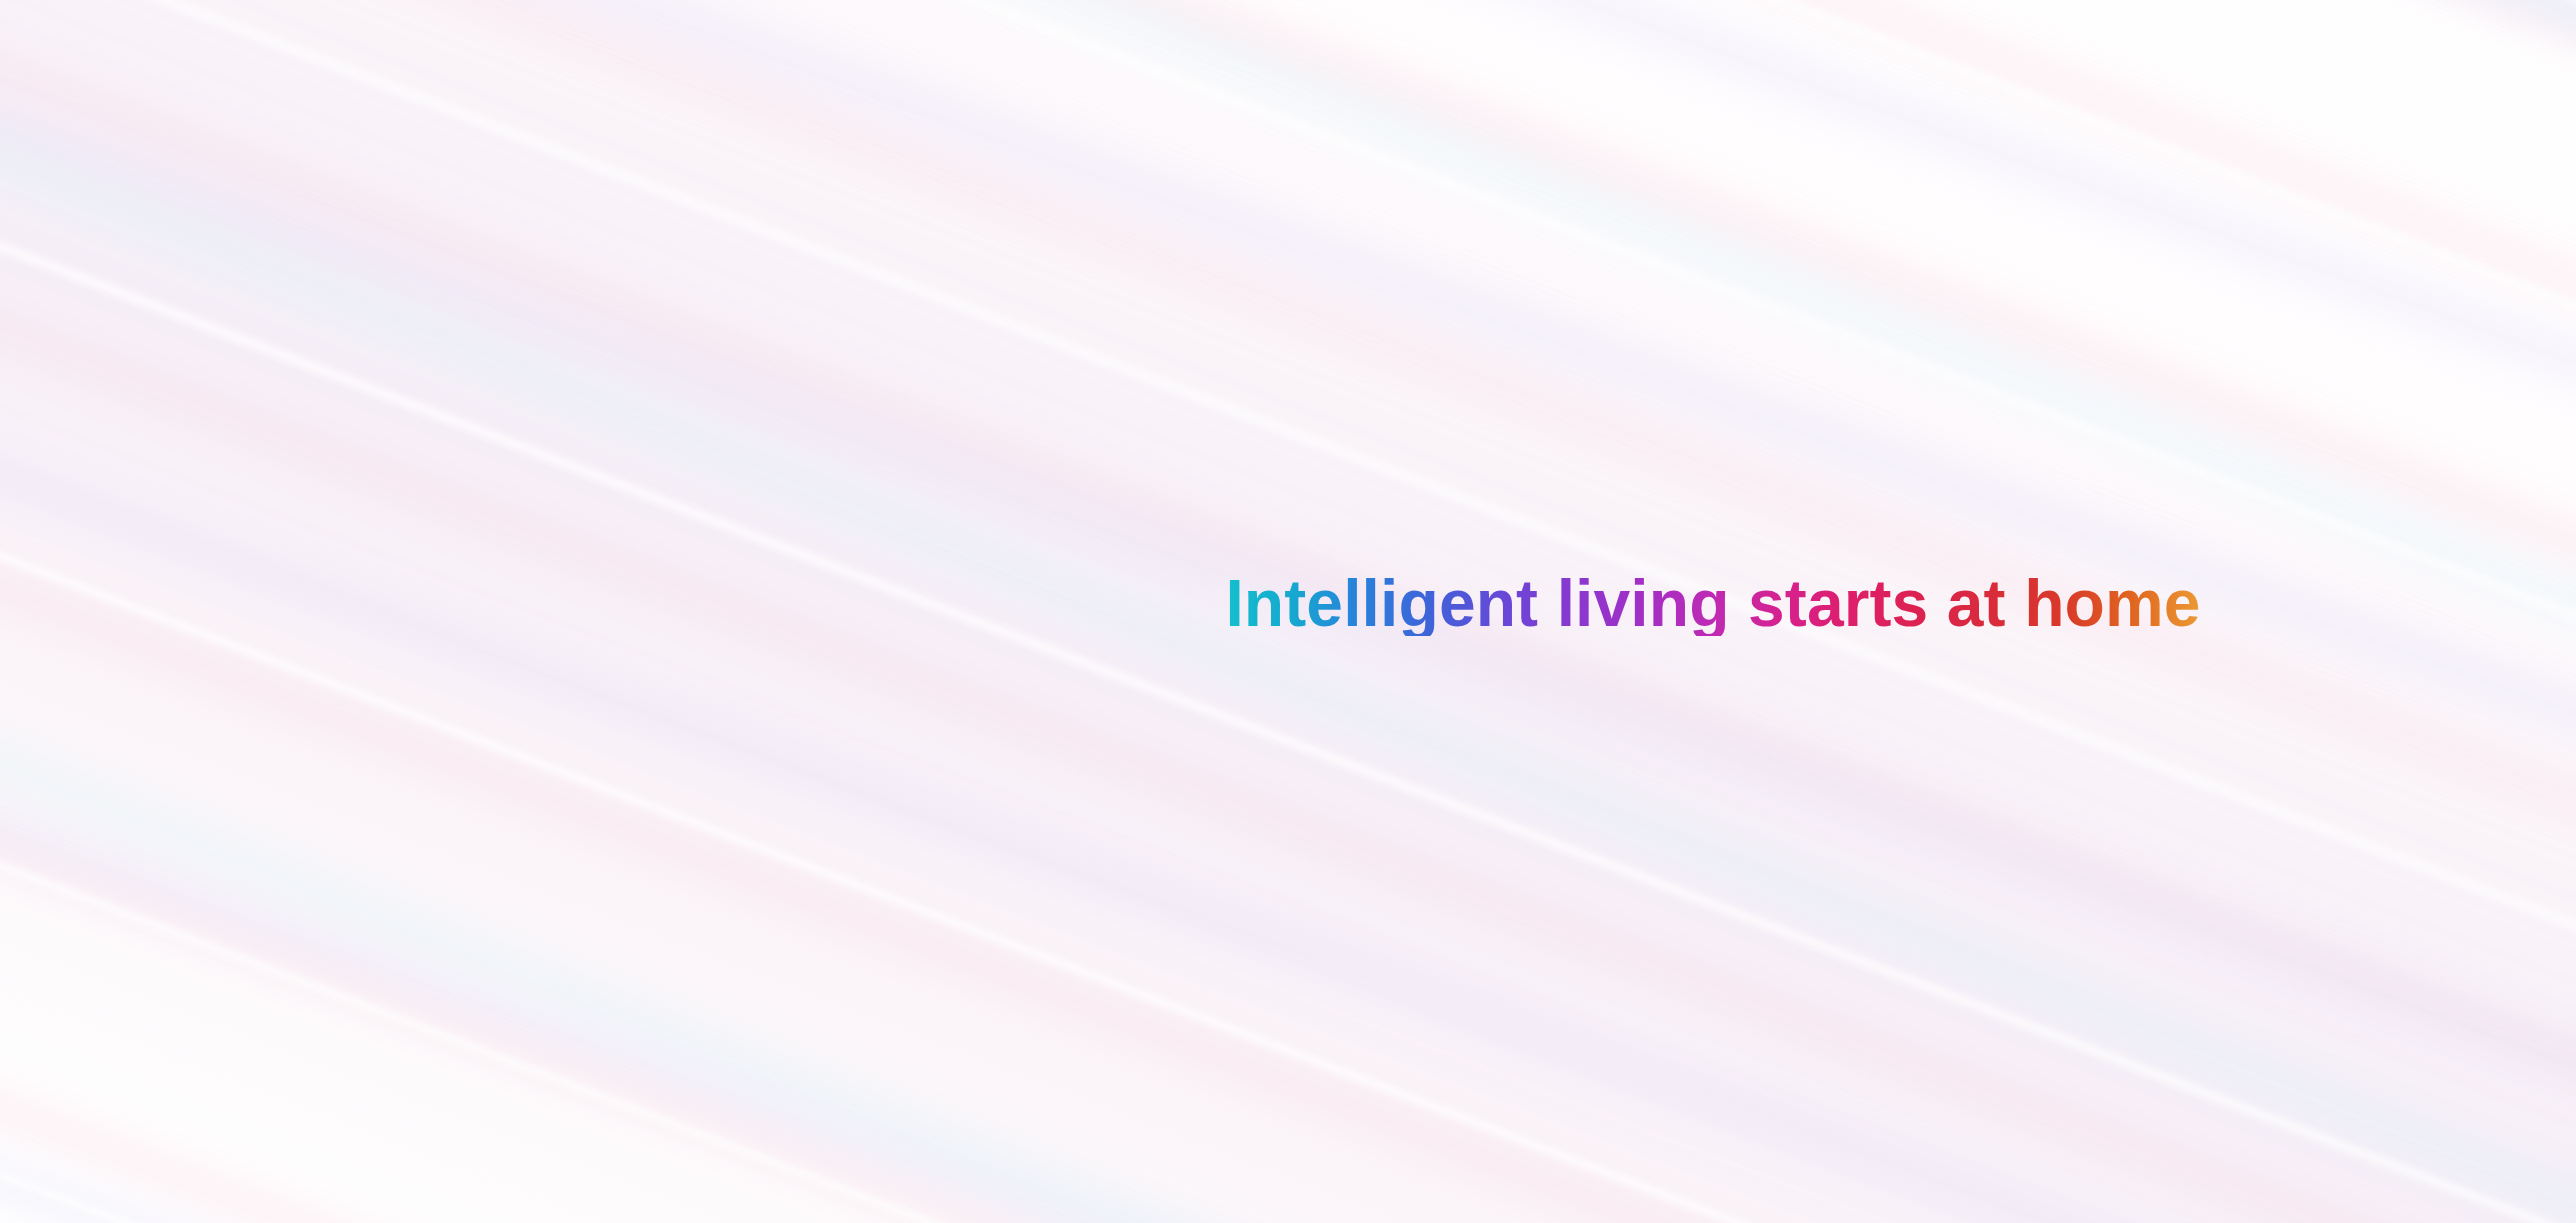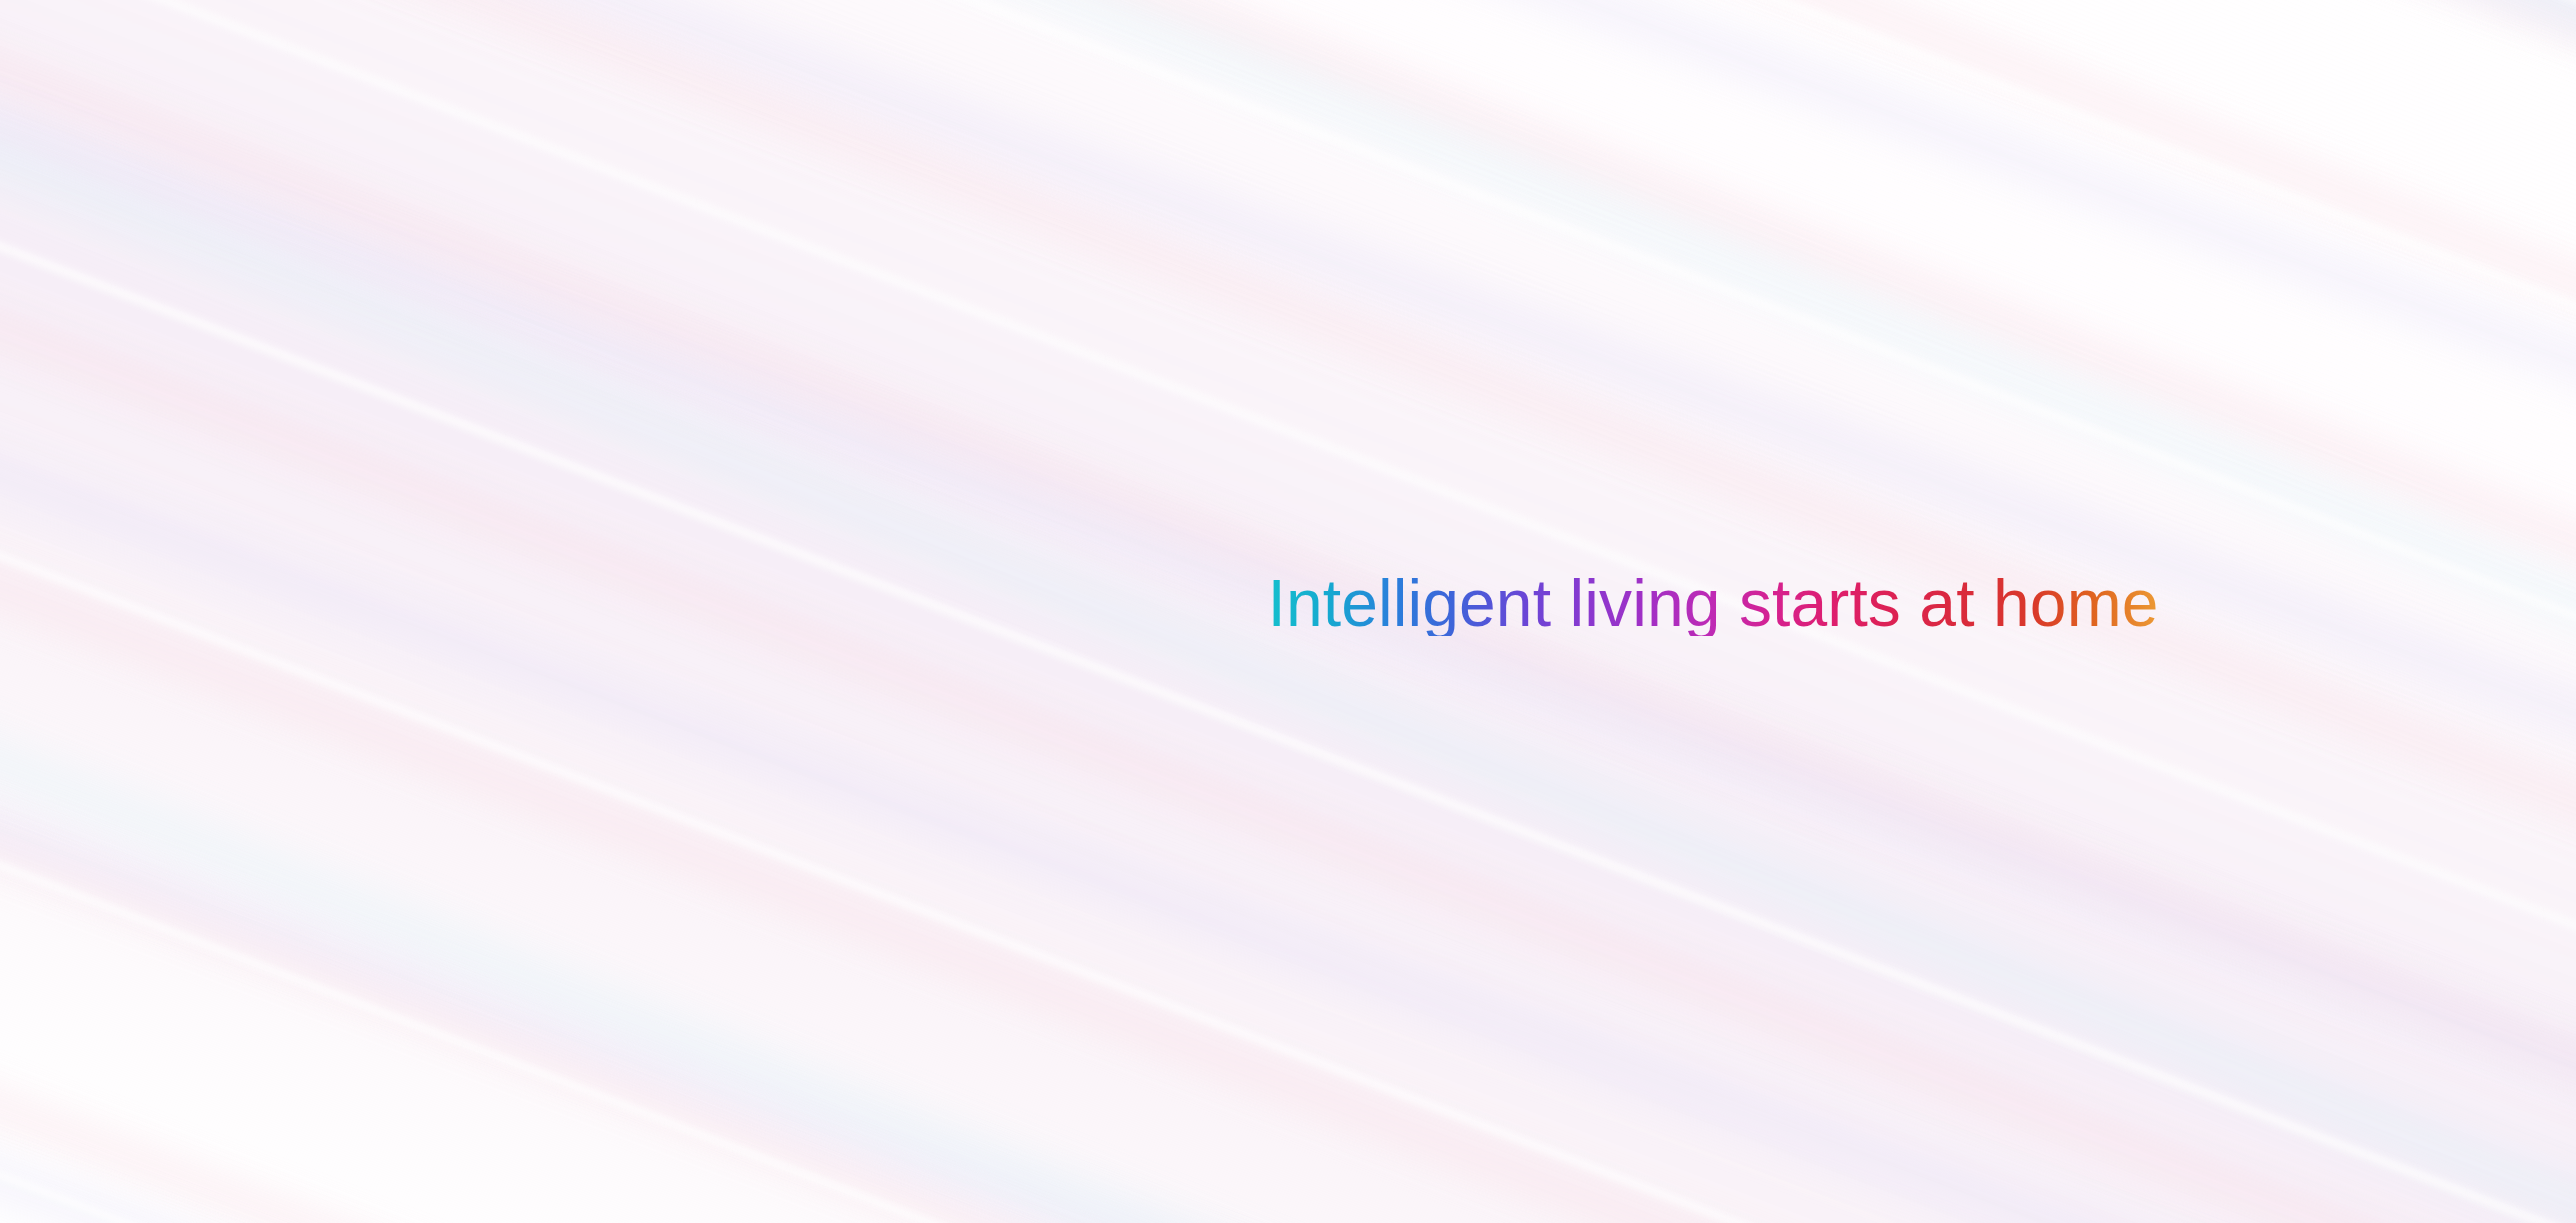--- a/index.html
+++ b/index.html
@@ -131,21 +131,21 @@
     top: 526px;
     width: 3426px;
     text-align: center;
     line-height: 1;
   }
 
   .headline {
     display: inline-block;
     font-family: "Liberation Sans", "DejaVu Sans", sans-serif;
     font-size: 66px;
-    font-weight: 400;
+    font-weight: 700;
     letter-spacing: 0.1px;
     white-space: nowrap;
     background-image: linear-gradient(90deg,
       #15bfcd   0%,
       #12b6cc   5%,
       #16a8d0  11%,
       #2a7fdb  17%,
       #3f63d9  23%,
       #6a46d6  29%,
       #8a38cf  34%,

